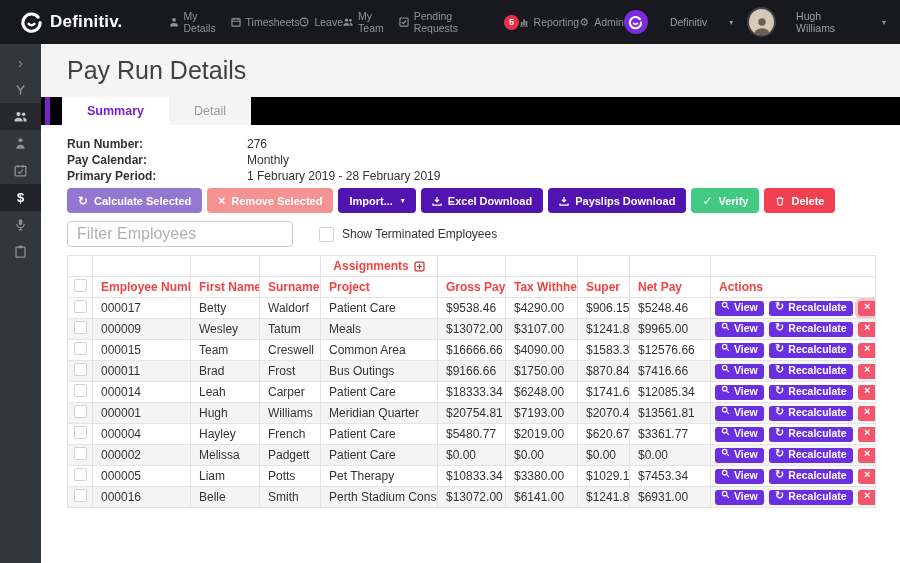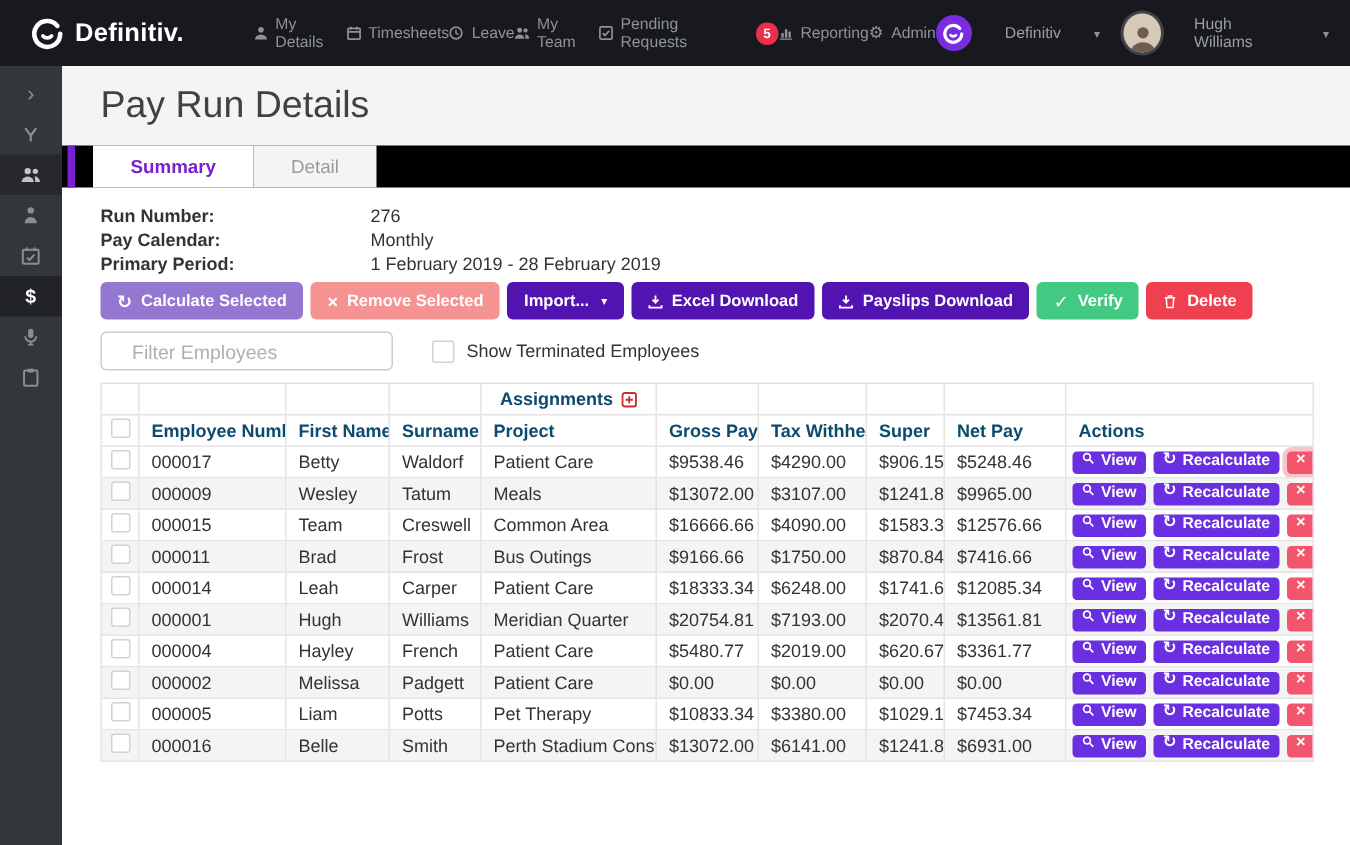--- a/index.html
+++ b/index.html
@@ -61,32 +61,32 @@
   .tbtn .tic{font-size:12px;line-height:12px}
   .btn-calc{background:#9477d1}
   .btn-removesel{background:#f59292}
   .btn-import,.btn-excel,.btn-payslips{background:#5214b0}
   .btn-verify{background:#43ca82}
   .btn-delete{background:#ef4050}
   .caret-sm{font-size:8px;margin-left:2px}
 
   
   .filter-row{display:flex;align-items:center;margin-top:8px}
-  .filter-input{width:195px;height:26px;border:1px solid #ccc;border-radius:4px;padding:0 20px;
-    font-size:13px;color:#333;font-family:"Liberation Sans","DejaVu Sans",sans-serif}
+  .filter-input{width:226px;height:26px;border:1px solid #ccc;border-radius:4px;padding:0 9px;
+    font-size:16px;color:#333;font-family:"Liberation Sans","DejaVu Sans",sans-serif}
   .filter-input::placeholder{color:#b0b0b0}
   .cb{display:inline-block;width:13px;height:13px;background:#fff;border:1px solid #d2d2d2;border-radius:2px;cursor:pointer}
   .cb.lg{width:15px;height:15px}
   .terminated-wrap{display:flex;align-items:center;gap:8px;margin-left:26px}
   .terminated-label{font-size:12px;color:#333}
 
   
   table{border-collapse:collapse;margin-top:8px;table-layout:fixed;width:808px;font-size:12px}
   th,td{border:1px solid #e4e4e4;padding:2px 8px;text-align:left;overflow:hidden;white-space:nowrap}
-  th{font-weight:bold;color:#0c4a6e;padding:3px 8px}
+  th{font-weight:bold;color:#ef4444;padding:3px 8px}
   .group-head th{height:20px;text-align:center}
   .assign-wrap{display:inline-flex;align-items:center;gap:5px;justify-content:center}
   .plus-icon svg{width:11px;height:11px}
   tbody tr{height:19px}
   tbody tr.striped{background:#f4f4f4}
   .cb-cell{text-align:center;padding:2px 0}
   .act-cell{padding:1px 4px}
   .abtn{display:inline-flex;gap:4px;height:15px;padding:0 6px;border:none;
     border-radius:3px;color:#fff;font-size:10.5px;font-weight:bold;cursor:pointer;margin-right:2px;
     font-family:"Liberation Sans","DejaVu Sans",sans-serif;vertical-align:middle}

